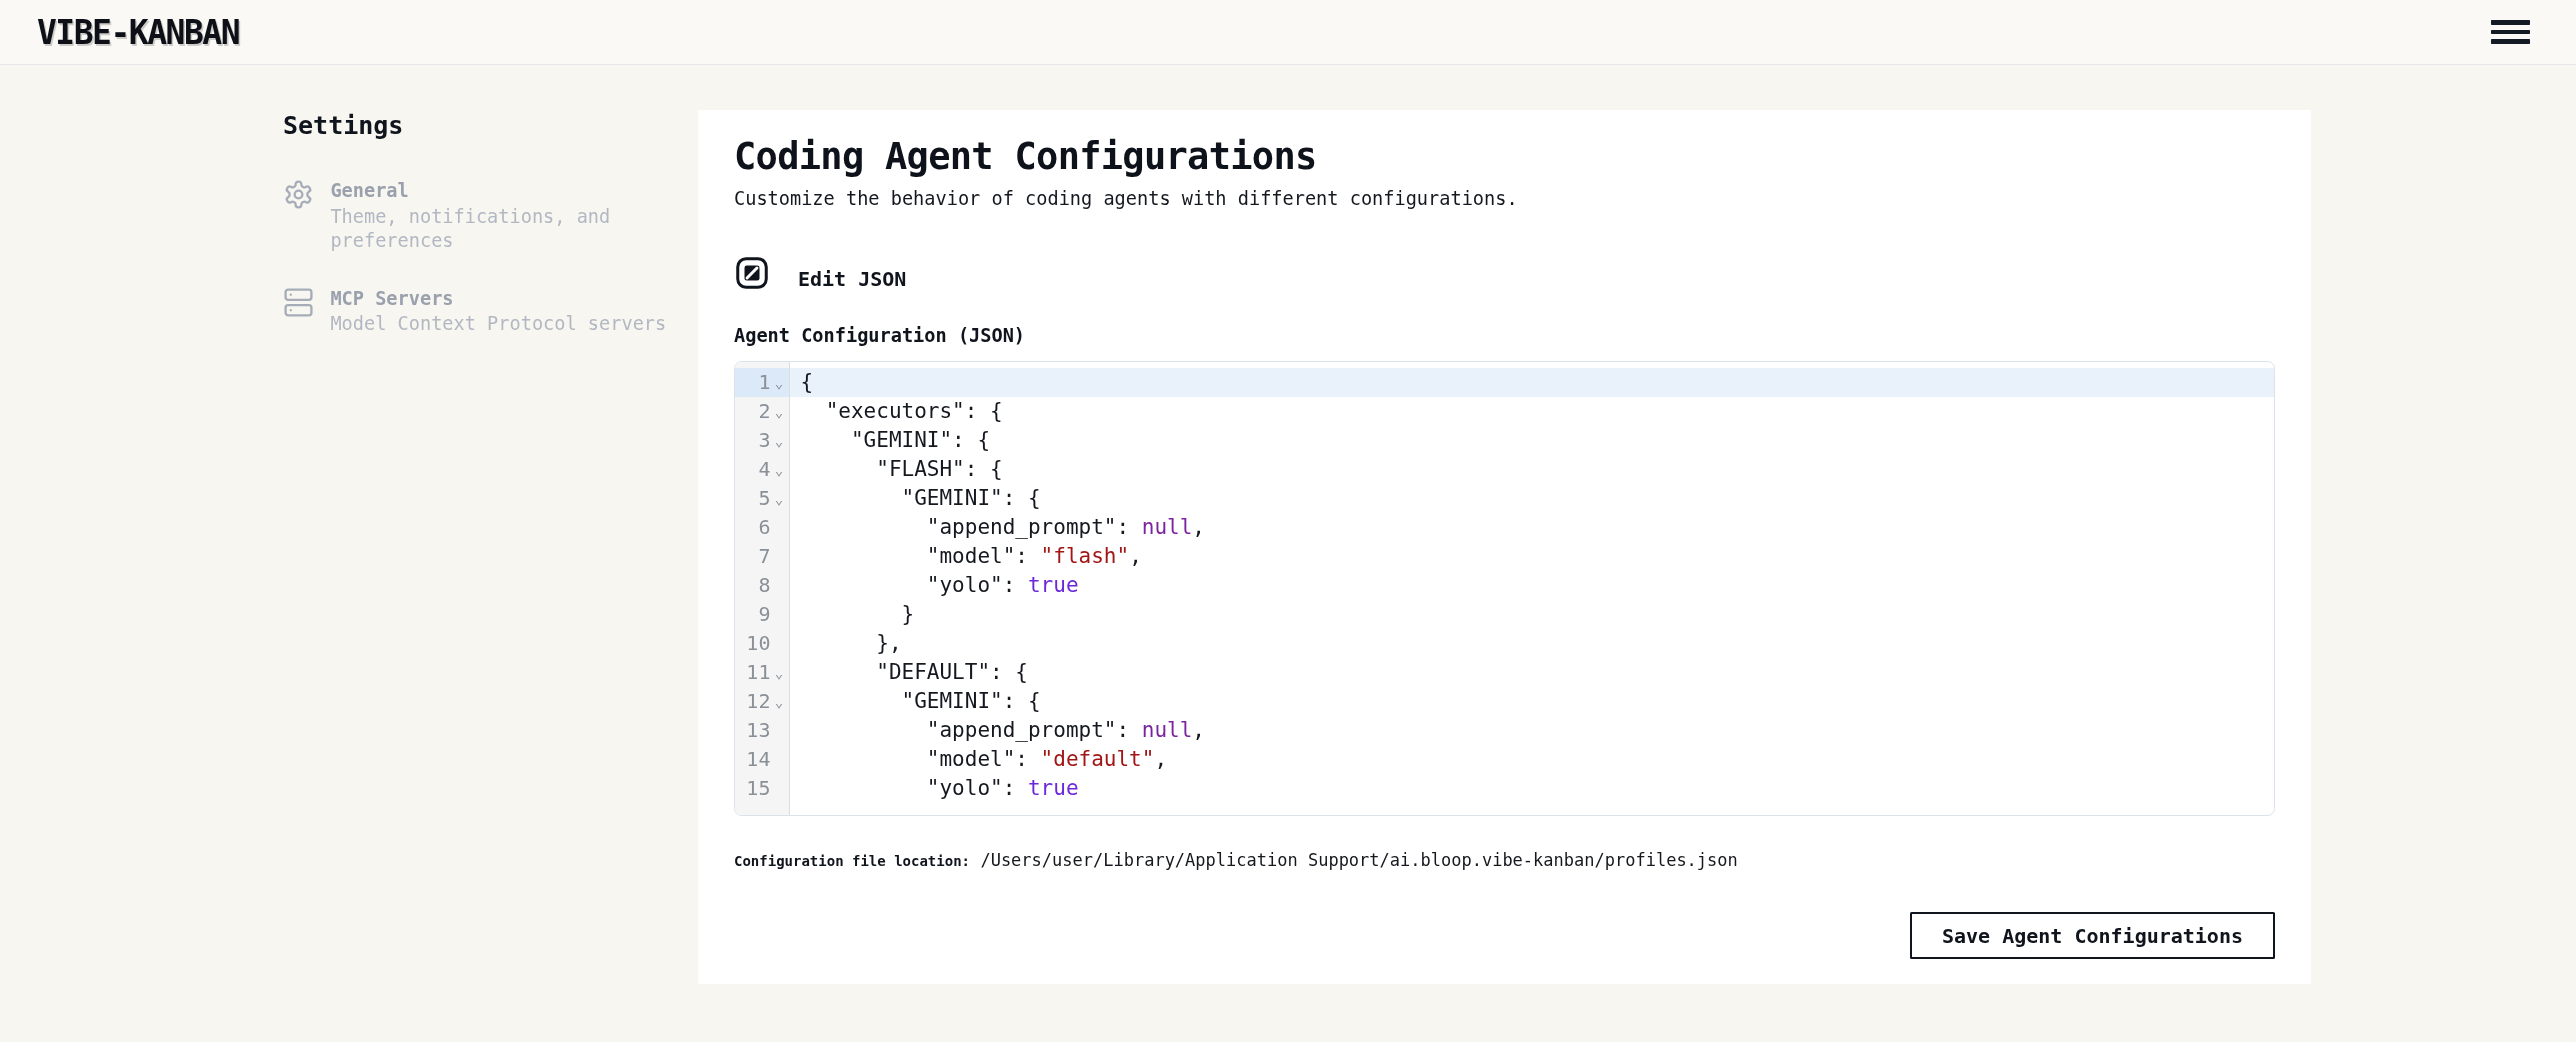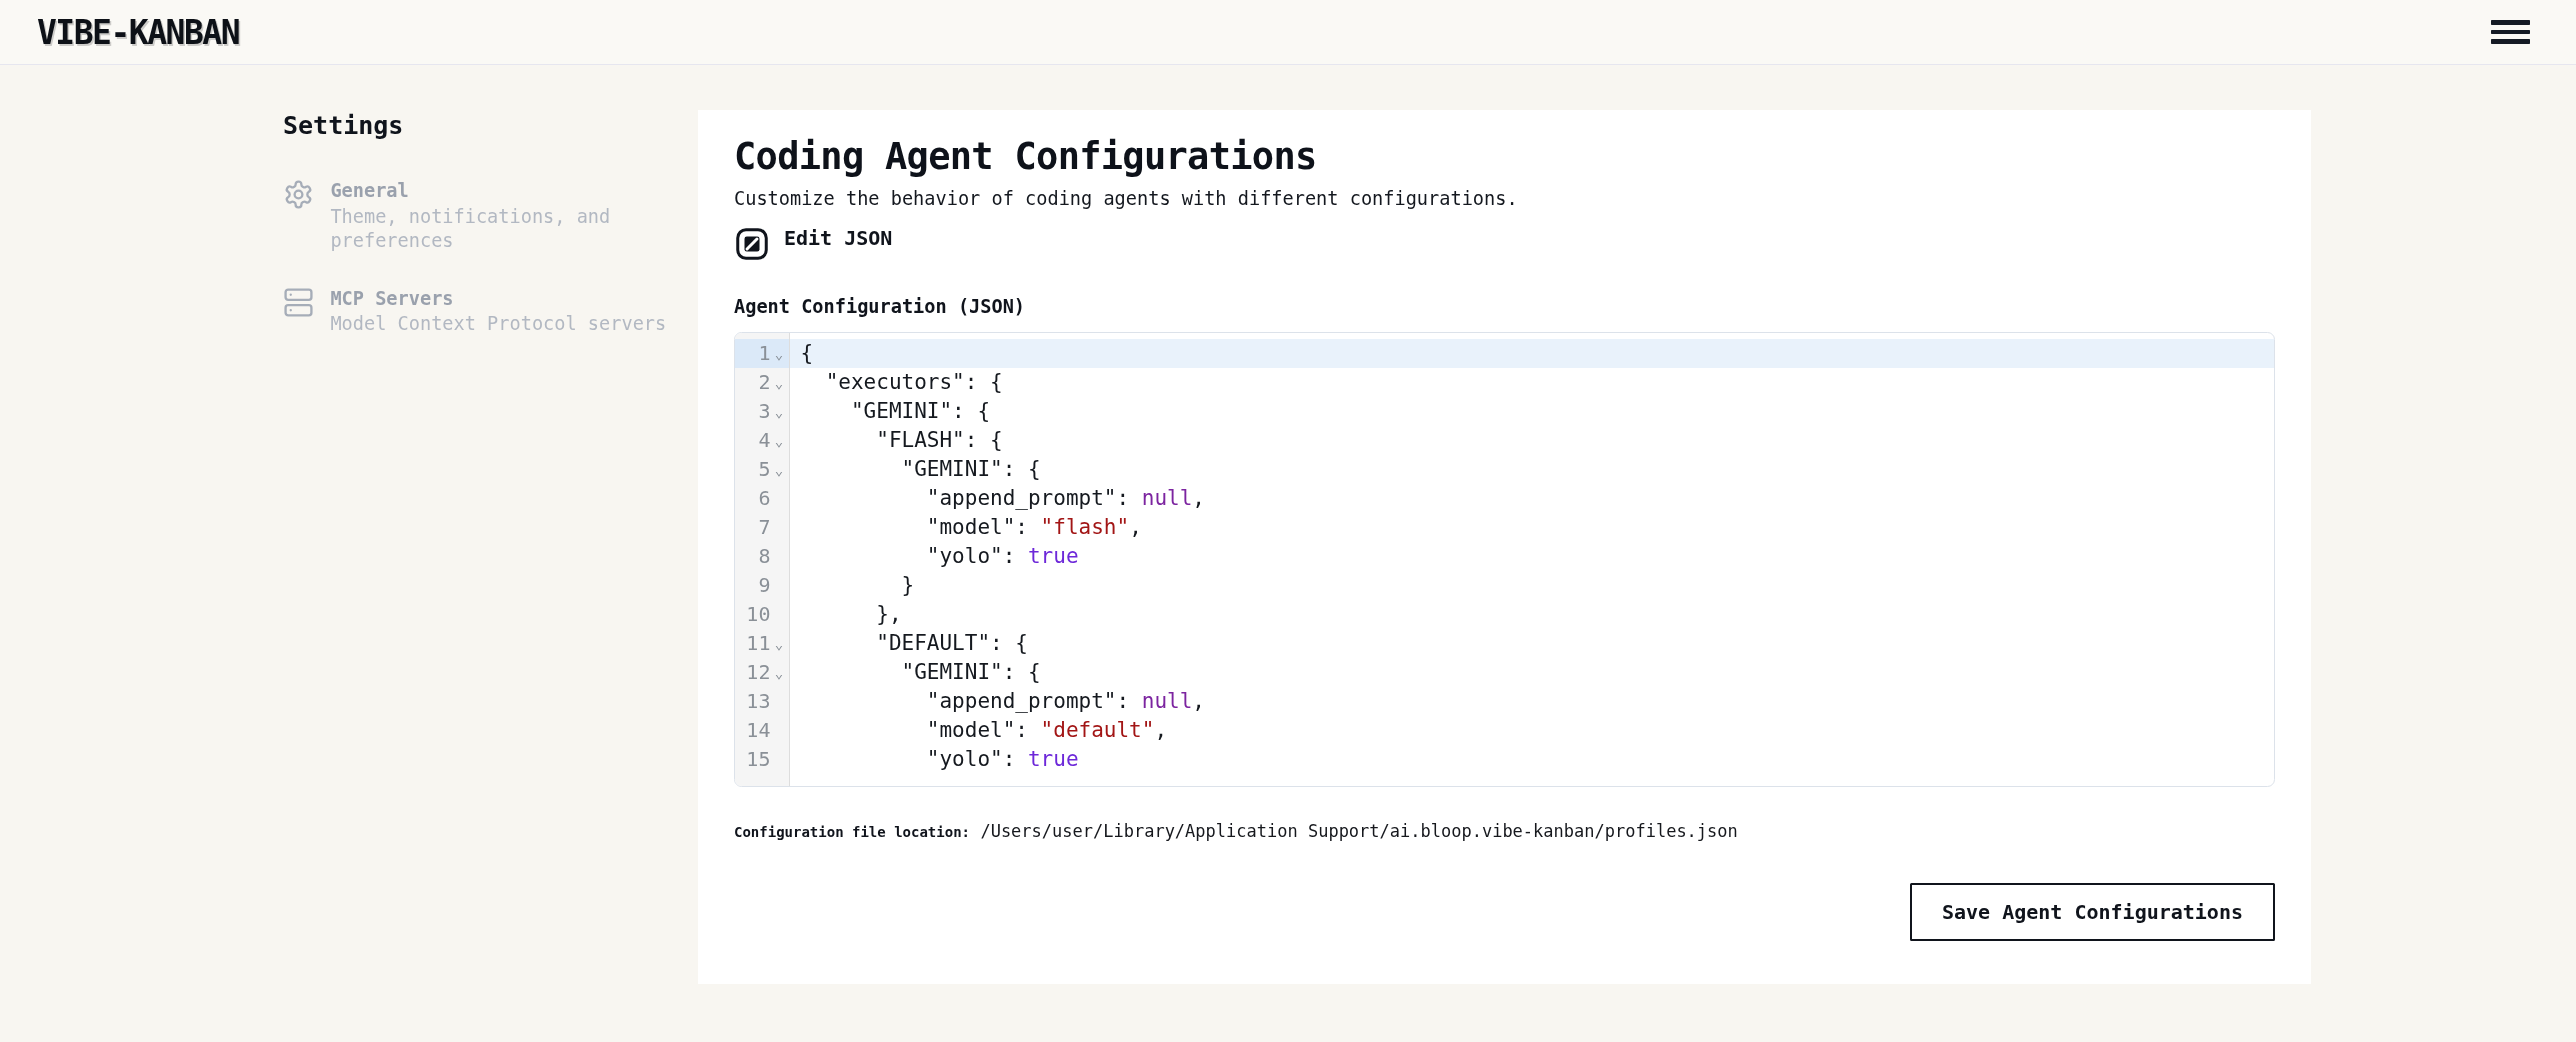--- a/index.html
+++ b/index.html
@@ -41,21 +41,21 @@
   .nav-item.active .nicon { color:#10141c; }
 
   
   .panel {
     background:#ffffff; width:1613px; height:874px;
     margin-top:45px; padding:27px 36px 19.4px 36px;
   }
   .panel h1 { font-size:37px; font-weight:700; letter-spacing:-0.7px; line-height:40px; color:#0e121a; }
   .subtitle { font-size:18.6px; line-height:24px; margin-top:10.4px; color:#14181f; }
 
-  .edit-json { margin-top:15px; display:flex; align-items:flex-start; gap:14px; background:none; border:none; cursor:pointer; font-family:inherit; }
+  .edit-json { margin-top:44px; display:flex; align-items:flex-end; gap:28px; background:none; border:none; cursor:pointer; font-family:inherit; }
   .edit-json svg { width:36px; height:36px; color:#10141c; }
   .edit-json .ej-label { font-size:20px; font-weight:700; color:#10141c; }
 
   .editor-label { margin-top:34px; font-size:18.6px; font-weight:700; line-height:22.4px; }
 
   
   .editor {
     margin-top:13.4px; width:1541px; height:455px;
     border:1.5px solid #dce2ea; border-radius:7.5px;
     background:#fff; overflow:hidden;
@@ -81,21 +81,21 @@
   .tk-str  { color:#a21515; }
   .tk-bool { color:#6d28d9; }
 
   
   .file-loc { margin-top:34px; display:flex; align-items:baseline; gap:10.4px; }
   .file-loc .fl-label { font-size:14px; font-weight:700; }
   .file-loc .fl-path  { font-size:17px; font-weight:400; color:#16181d; }
 
   .save-row { margin-top:42px; display:flex; justify-content:flex-end; }
   .save-btn {
-    height:58px; padding:0 30px; background:#ffffff;
+    height:47px; padding:0 30px; background:#ffffff;
     border:2.2px solid #10141c; border-radius:1.5px;
     font-family:inherit; font-size:20px; font-weight:700; color:#10141c;
     display:flex; align-items:center; cursor:pointer;
   }
 </style>
 </head>
 <body>
 
 <header class="header">
   <div class="logo">VIBE-KANBAN</div>

